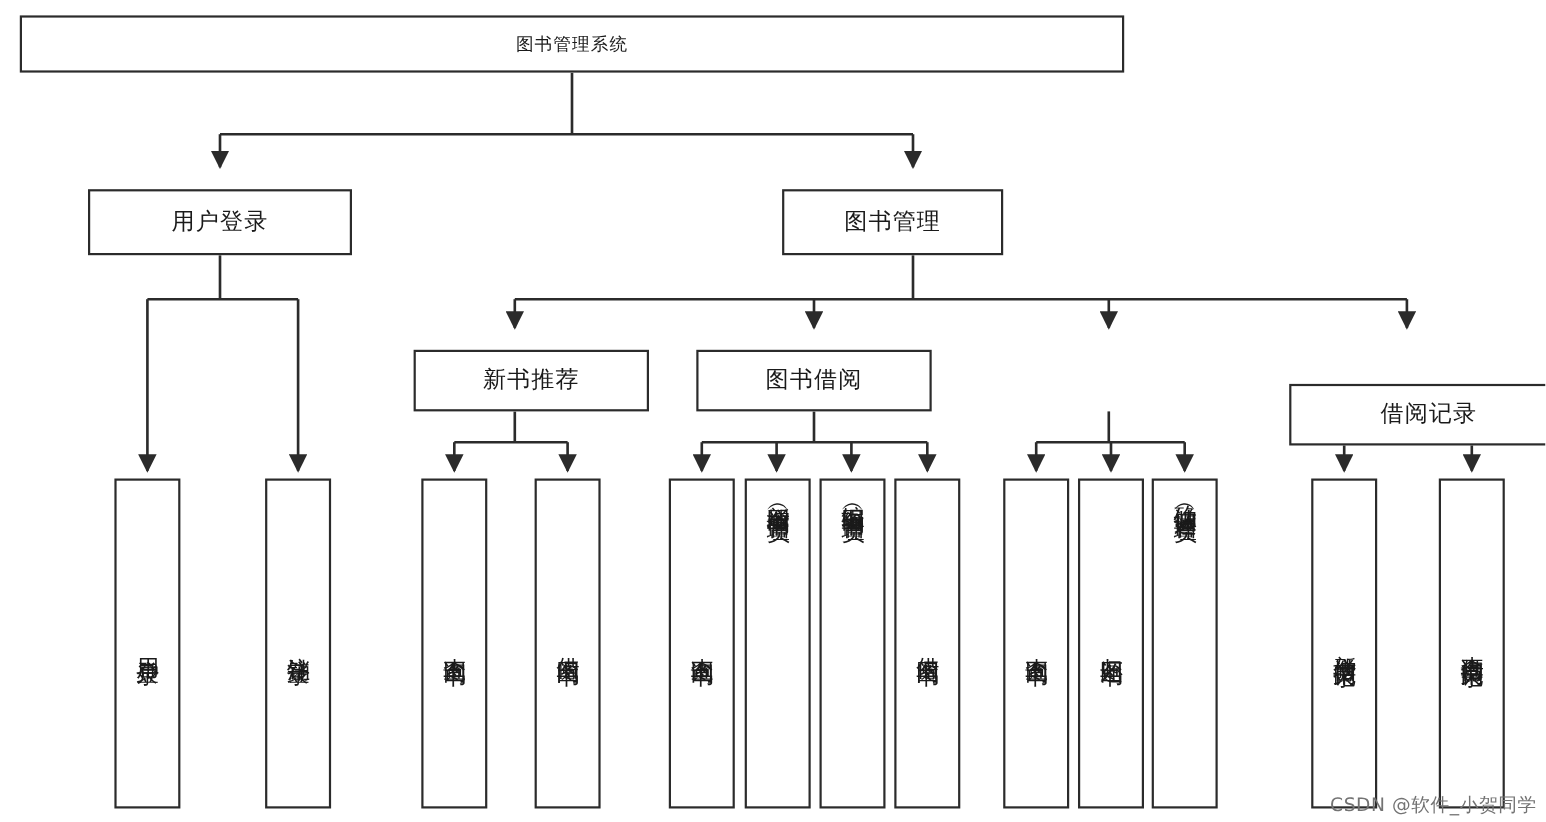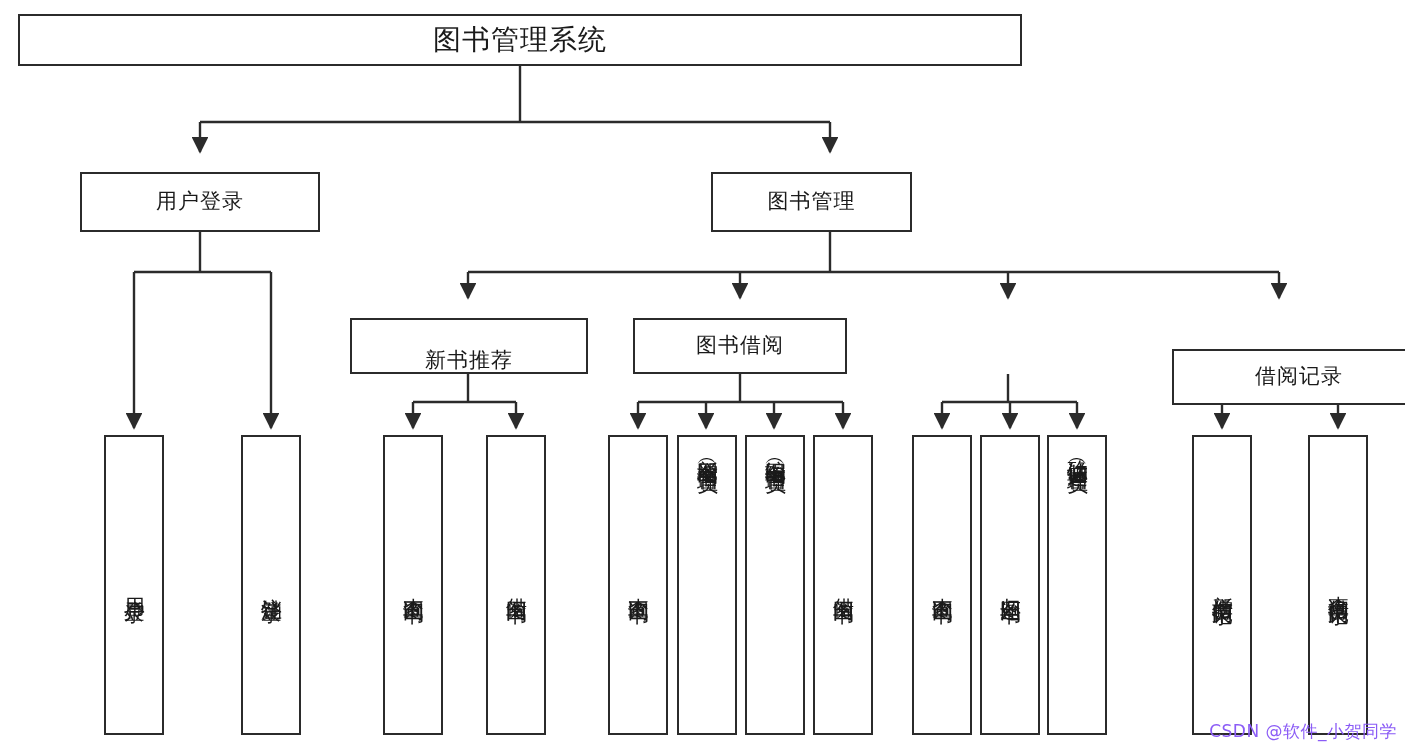--- a/index.html
+++ b/index.html
@@ -38,21 +38,21 @@
     justify-content: center;
   }
   .node .label {
     font-size: 21px;
     line-height: 1.1;
     letter-spacing: 1px;
     color: #1a1a1a;
     white-space: nowrap;
   }
   
-  .node.root .label { font-size: 28px; }
+  .node.root .label { font-size: 16px; }
 
   
   .node.leaf {
     align-items: flex-start;
     justify-content: center;
     padding-top: 6px;
   }
   .node.leaf .label {
     writing-mode: vertical-rl;
     text-orientation: upright;
@@ -66,21 +66,21 @@
     align-items: center;
     padding-top: 0;
   }
 
   
   #watermark {
     position: absolute;
     right: 8px;
     bottom: 4px;
     font-size: 17px;
-    color: #8b5cf6;
+    color: #737373;
     letter-spacing: 0.5px;
     white-space: nowrap;
     pointer-events: none;
     margin-left: 24px;
   }
 </style>
 </head>
 <body>
 
 <div id="canvas">
@@ -140,21 +140,21 @@
   </div>
 
   <div class="node" style="left:80px; top:172px; width:240px; height:60px;">
     <span class="label">用户登录</span>
   </div>
 
   <div class="node" style="left:711px; top:172px; width:201px; height:60px;">
     <span class="label">图书管理</span>
   </div>
 
-  <div class="node" style="left:350px; top:318px; width:238px; height:56px;align-items:flex-end;">
+  <div class="node" style="left:376px; top:318px; width:214px; height:56px;">
     <span class="label">新书推荐</span>
   </div>
 
   <div class="node" style="left:633px; top:318px; width:214px; height:56px;">
     <span class="label">图书借阅</span>
   </div>
 
 
   <div class="node" style="left:1172px; top:318px; width:254px; height:56px;margin-top:31px;">
     <span class="label">借阅记录</span>

